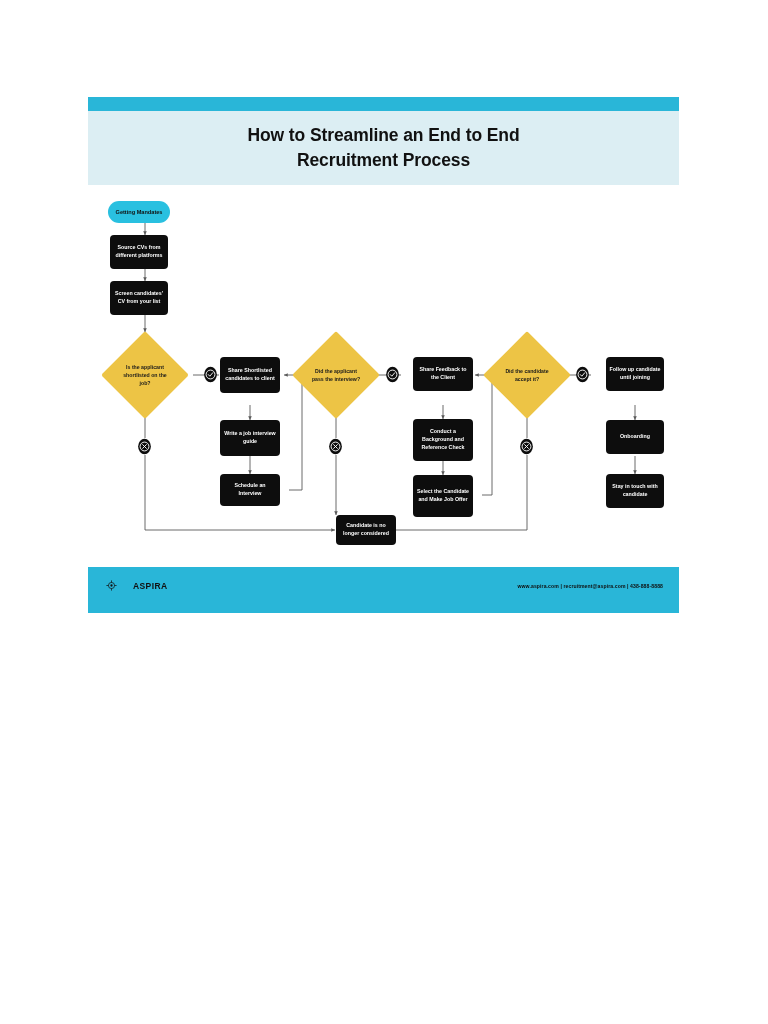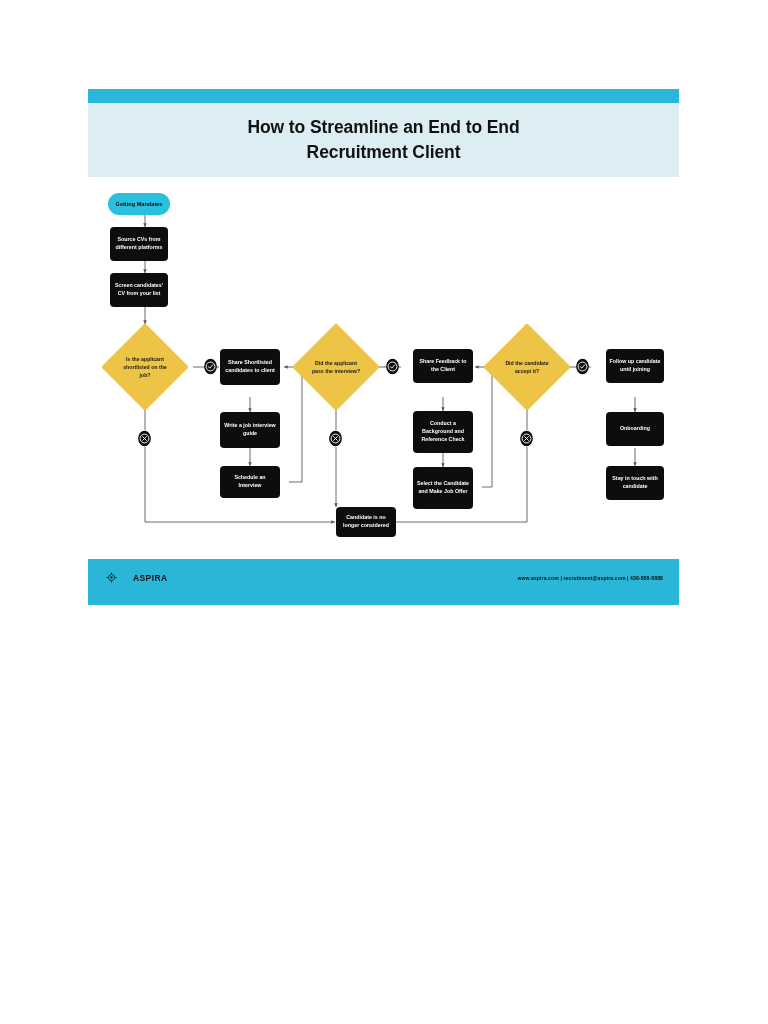--- a/index.html
+++ b/index.html
@@ -11,21 +11,21 @@
     font-family: "Liberation Sans", sans-serif;
   }
   #page {
     position: relative;
     width: 768px; height: 1024px;
     background: #ffffff;
     overflow: hidden;
   }
   #poster {
     position: absolute;
-    left: 88px; top: 89px;
+    left: 88px; top: 97px;
     width: 591px; height: 516px;
     background: #ffffff;
   }
   
   .top-bar {
     position: absolute; left: 0; top: 0;
     width: 591px; height: 14px;
     background: #29b6d8;
   }
   .title-band {
@@ -153,21 +153,21 @@
 </head>
 <body>
 
 <div id="page">
  <div id="poster">
 
   <div class="top-bar"></div>
   <div class="title-band"></div>
   <div class="title-text">
     <div>How to Streamline an End to End</div>
-    <div>Recruitment Client</div>
+    <div>Recruitment Process</div>
   </div>
 
   <div id="canvas">
 
     <svg id="edges" viewBox="0 0 591 380" xmlns="http://www.w3.org/2000/svg">
       <defs>
         <marker id="arw" markerWidth="5" markerHeight="5" refX="4.2" refY="2" orient="auto">
           <path d="M0,0 L4.2,2 L0,4 z" fill="#5a5a5a"></path>
         </marker>
       </defs>

